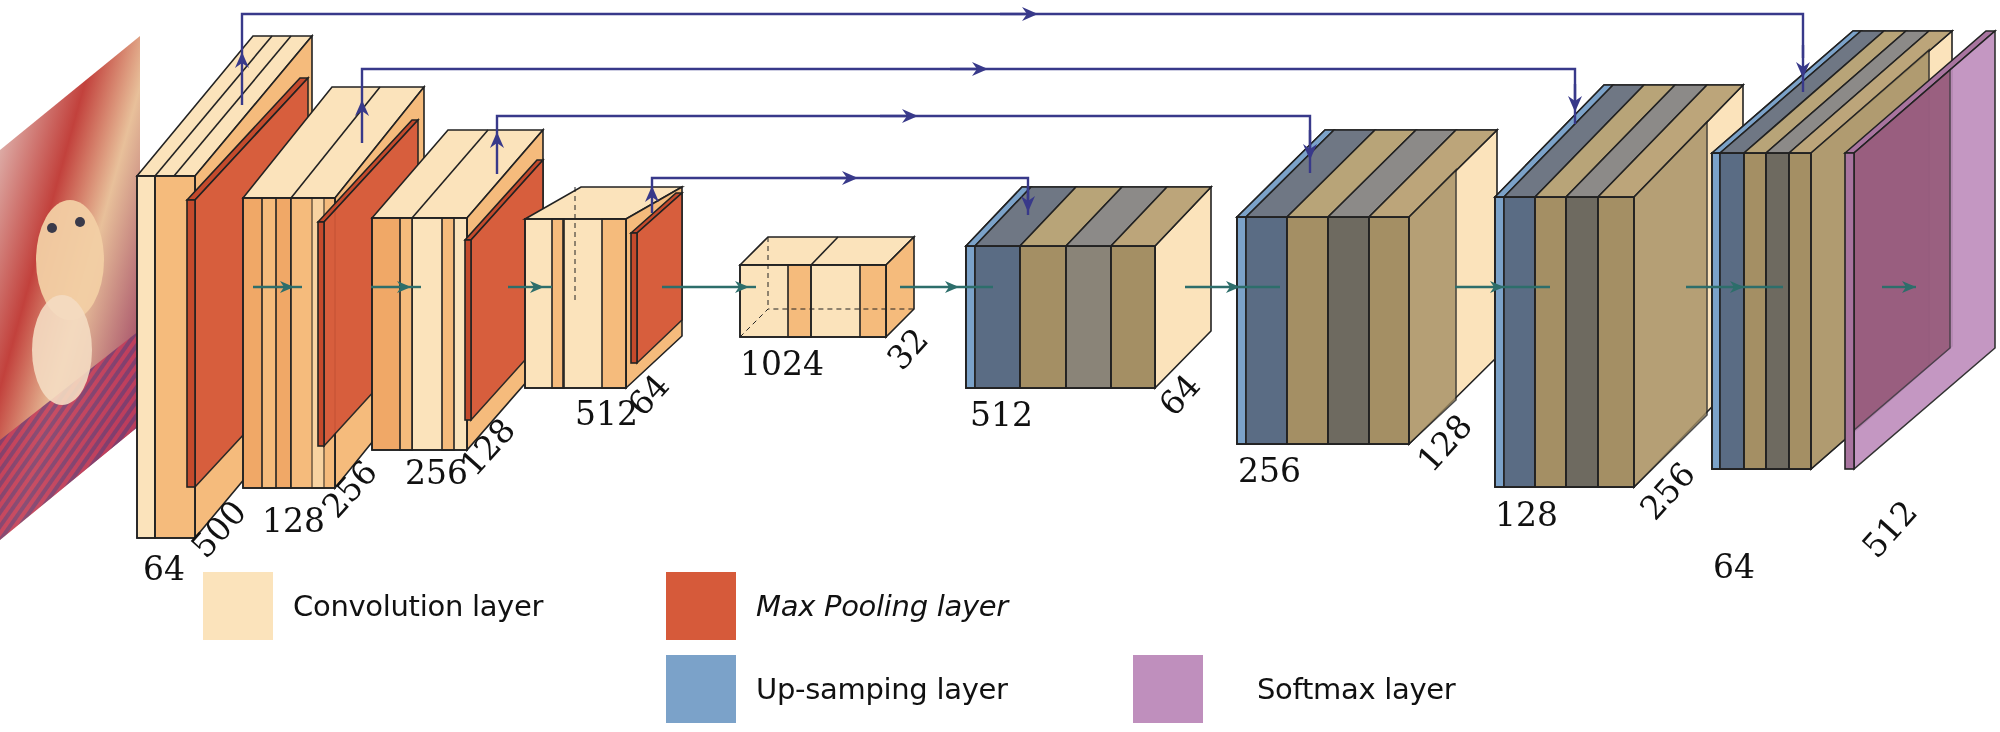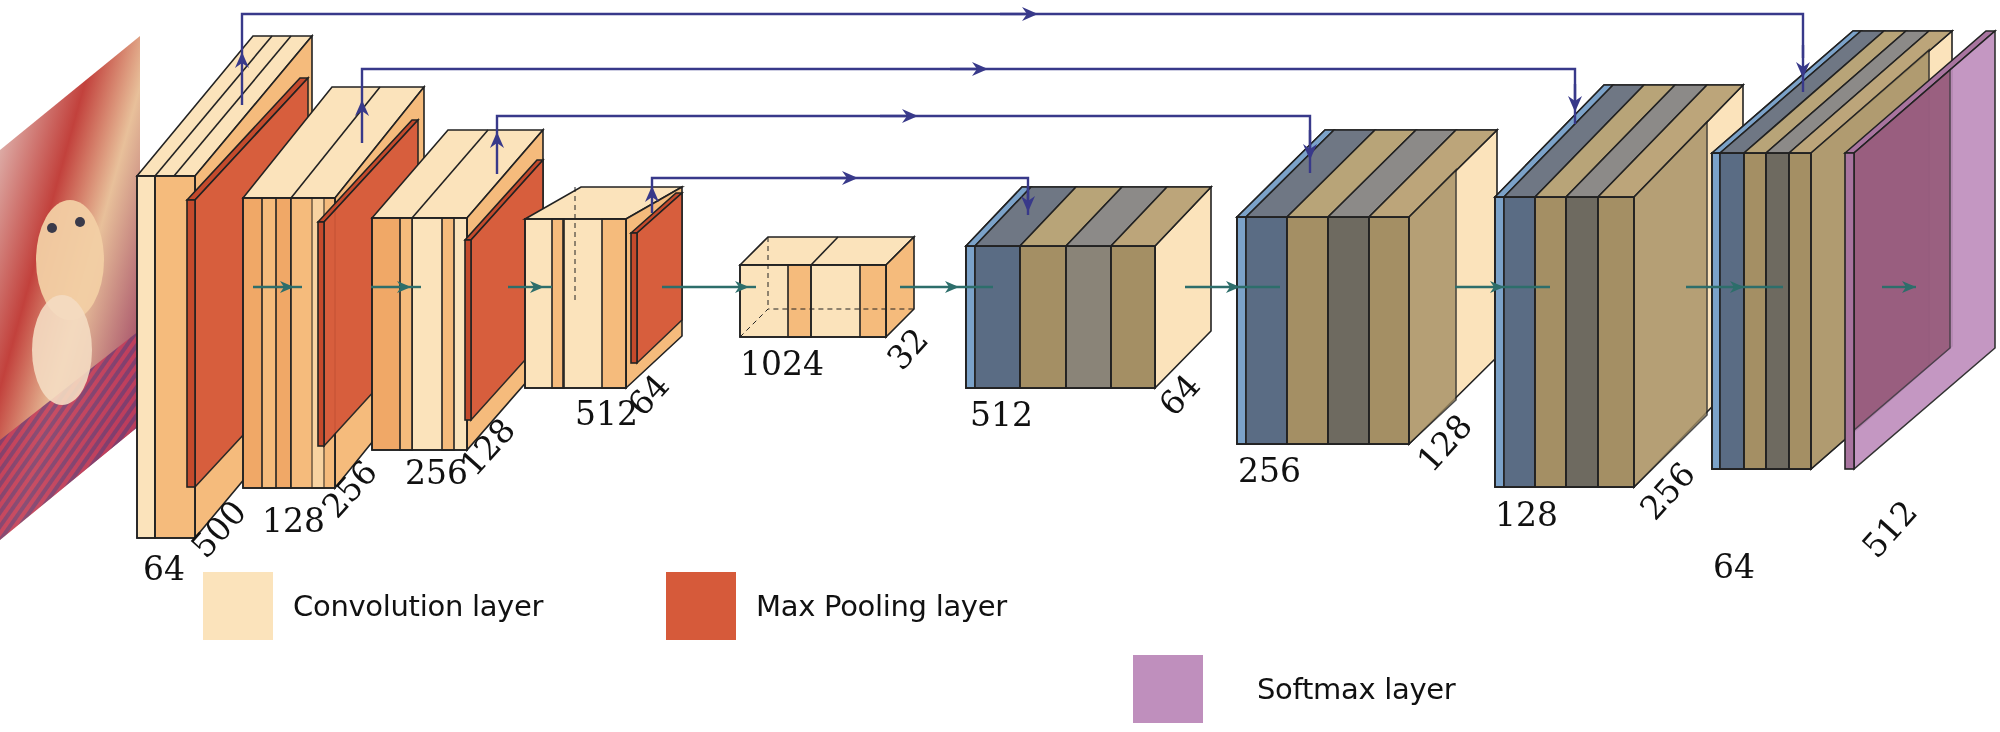--- a/index.html
+++ b/index.html
@@ -289,21 +289,25 @@
     <text class="dimlabel" x="1713" y="578">64</text>
     <text class="dimlabel" transform="translate(1877,560) rotate(-48)">512</text>
   </g>
 </svg>
 
 <div class="legend">
   <div class="legend-item" style="left:203px; top:571px;">
     <div class="legend-swatch" style="background:#fbe3bb;"></div>
     <span class="legend-label">Convolution layer</span>
   </div>
-  <div class="legend-item" style="left:666px; top:571px;">
+  <div class="legend-item" style="left:666px; top:571px;font-style:italic;">
     <div class="legend-swatch" style="background:#d65a3a;"></div>
     <span class="legend-label">Max Pooling layer</span>
+  </div>
+  <div class="legend-item" style="left:666px; top:654px;">
+    <div class="legend-swatch" style="background:#7ba2c9;"></div>
+    <span class="legend-label">Up-samping layer</span>
   </div>
   <div class="legend-item" style="left:1133px; top:654px;gap:34px;">
     <div class="legend-swatch" style="background:#bf8fbd;"></div>
     <span class="legend-label">Softmax layer</span>
   </div>
 </div>
 
 </body></html>

